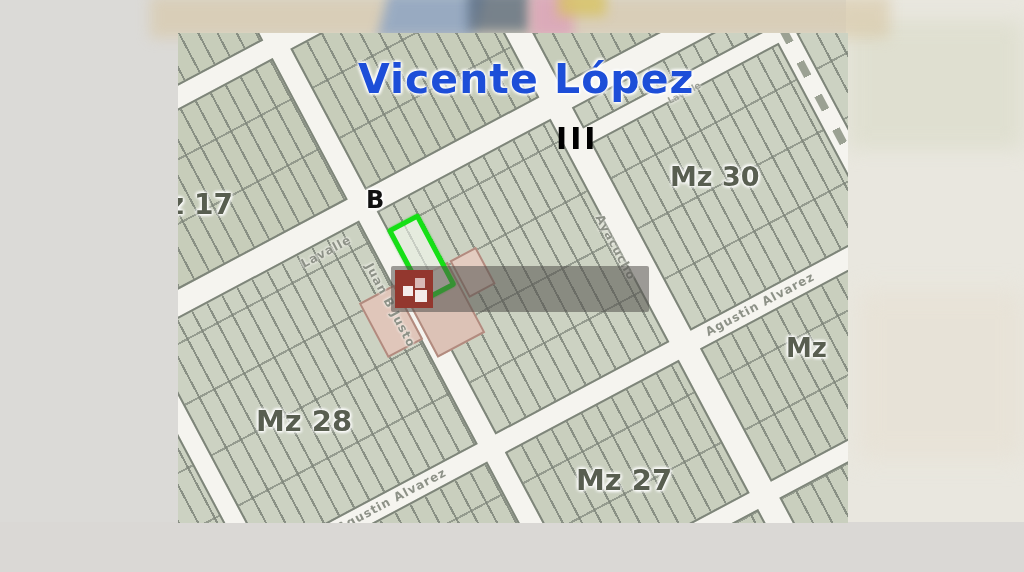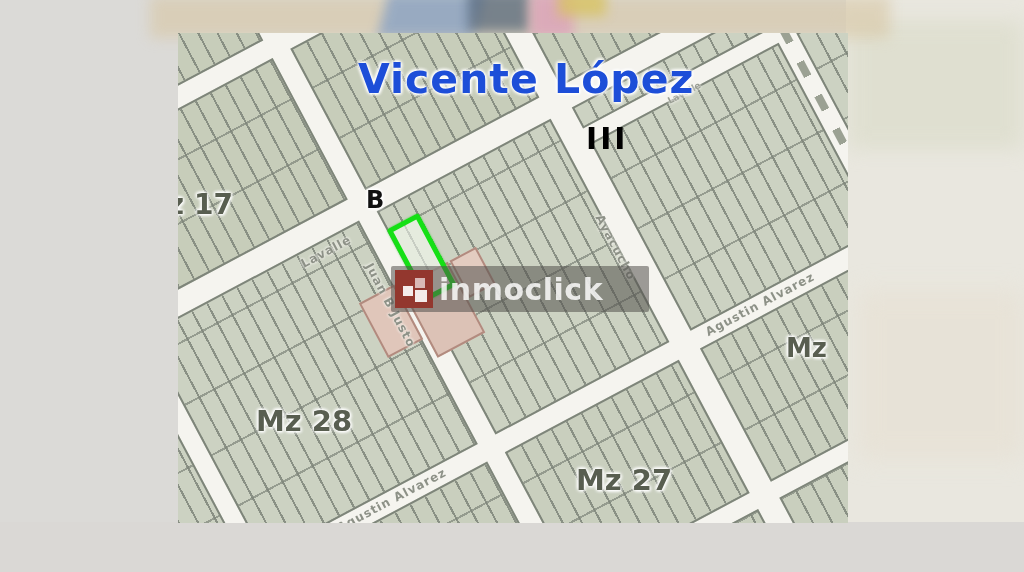--- a/index.html
+++ b/index.html
@@ -70,21 +70,21 @@
   .vtext{writing-mode:vertical-rl;}
   .tiny{font-size:9px;color:#9a9e94;letter-spacing:0;}
 
   
   .maplabel{position:absolute;white-space:nowrap;}
   .halo{text-shadow:0 0 4px #fff,0 0 4px #fff,1px 1px 3px #fff,-1px -1px 3px #fff;}
   .title{
     left:180px;top:22px;font-size:41px;font-weight:bold;color:#1d4ed8;
     letter-spacing:1px;
   }
-  .zone{left:408px;top:88px;font-size:30px;font-weight:900;color:#000;letter-spacing:3px;}
+  .zone{left:378px;top:88px;font-size:30px;font-weight:900;color:#000;letter-spacing:3px;}
   .corner{left:188px;top:153px;font-size:24px;font-weight:bold;color:#111;}
   .mz{font-weight:bold;color:#585e50;}
   .mz17{left:-38px;top:155px;font-size:28px;}
   .mz28{left:78px;top:356px;font-size:29px;margin-top:15px;}
   .mz30{left:492px;top:128px;font-size:27px;}
   .mz38{left:398px;top:430px;font-size:29px;}
   .mzr{left:608px;top:300px;font-size:26px;}
 
   
   .wm{
@@ -152,24 +152,24 @@
     <span class="stname" style="left:428px;top:682px;">Agustin Alvarez</span>
     <span class="stname" style="left:845px;top:682px;">Agustin Alvarez</span>
   </div>
 
   <div class="maplabel title halo">Vicente López</div>
   <div class="maplabel zone">III</div>
   <div class="maplabel corner halo">B</div>
 
   <div class="maplabel mz mz17 halo">Mz 17</div>
   <div class="maplabel mz mz28 halo">Mz 28</div>
+  <div class="maplabel mz mz30 halo">Mz 30</div>
   <div class="maplabel mz mz38 halo">Mz 27</div>
   <div class="maplabel mz mzr halo">Mz</div>
 
   <div class="wm">
     <div class="wm-logo">
       <div class="px1"></div>
         <div class="px2"></div>
         <div class="px3"></div>
     </div>
-    <div class="wm-text">inmoclick</div>
   </div>
 </div>
 
 </body></html>

